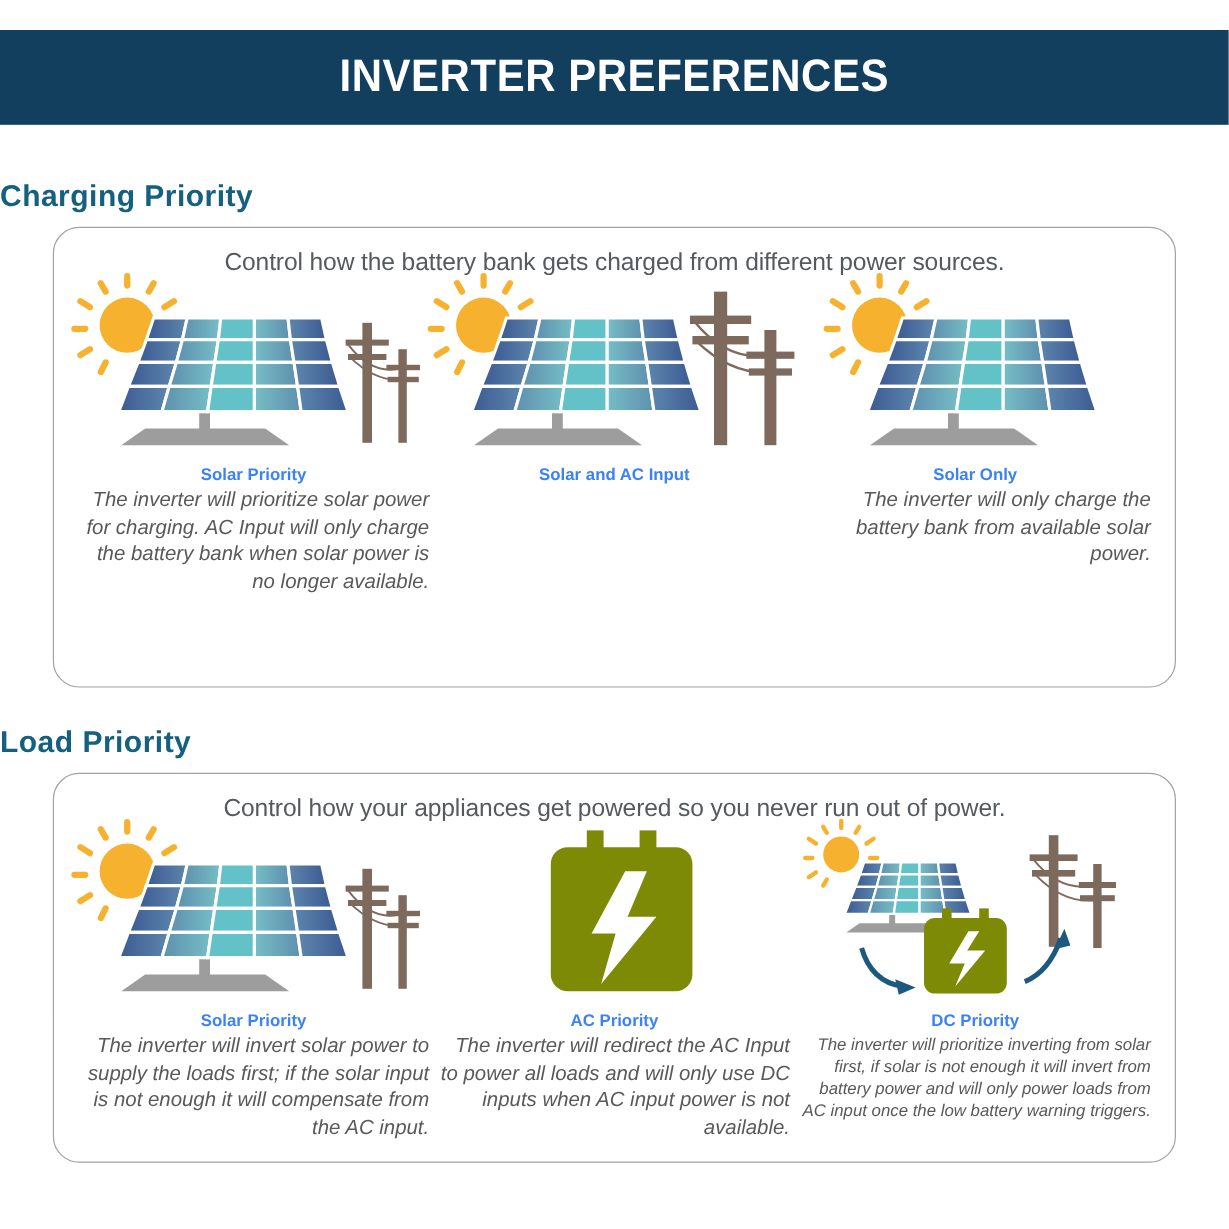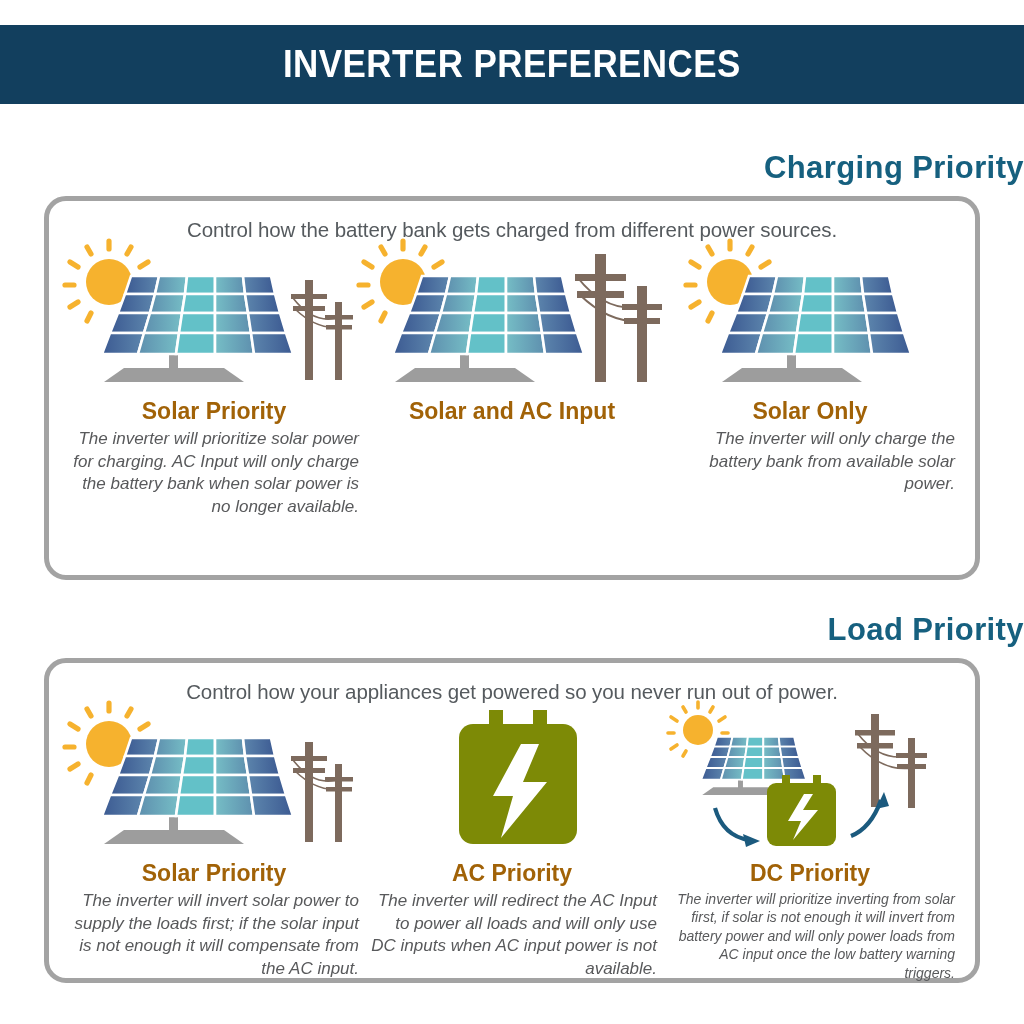--- a/index.html
+++ b/index.html
@@ -35,34 +35,34 @@
     font-size: 38px;
     font-weight: bold;
     letter-spacing: 0.5px;
     text-transform: uppercase;
     font-family: "Liberation Sans Narrow", "Liberation Sans", sans-serif;
     transform: scaleX(0.92);
   }
 
   
   .section-heading {
-    text-align: right;
+    text-align: left;
     color: #16607f;
-    font-size: 31px;
+    font-size: 25px;
     font-weight: bold;
     letter-spacing: 0.4px;
   }
   .heading-charging { margin-top: 46px; margin-bottom: 10px; }
   .heading-load     { margin-top: 32px; margin-bottom: 10px; }
 
   
   .card {
     position: relative;
     margin: 0 44px;
-    border: 5px solid #a3a3a3;
+    border: 1px solid #a3a3a3;
     border-radius: 22px;
     background: #ffffff;
   }
   .card-charging { height: 384px; }
   .card-load     { height: 325px; }
 
   .card-intro {
     text-align: center;
     color: #555a5e;
     font-size: 20.5px;
@@ -86,22 +86,22 @@
   .art {
     position: relative;
     height: 150px;
     width: 290px;
     display: flex;
     align-items: flex-end;
     justify-content: center;
   }
 
   .opt-label {
-    color: #a16207;
-    font-size: 23px;
+    color: #3b82f6;
+    font-size: 14px;
     font-weight: bold;
     text-align: right;
     margin-top: 6px;
   }
   .opt-desc {
     color: #58595b;
     font-size: 17px;
     font-style: italic;
     text-align: right;
     line-height: 1.33;

